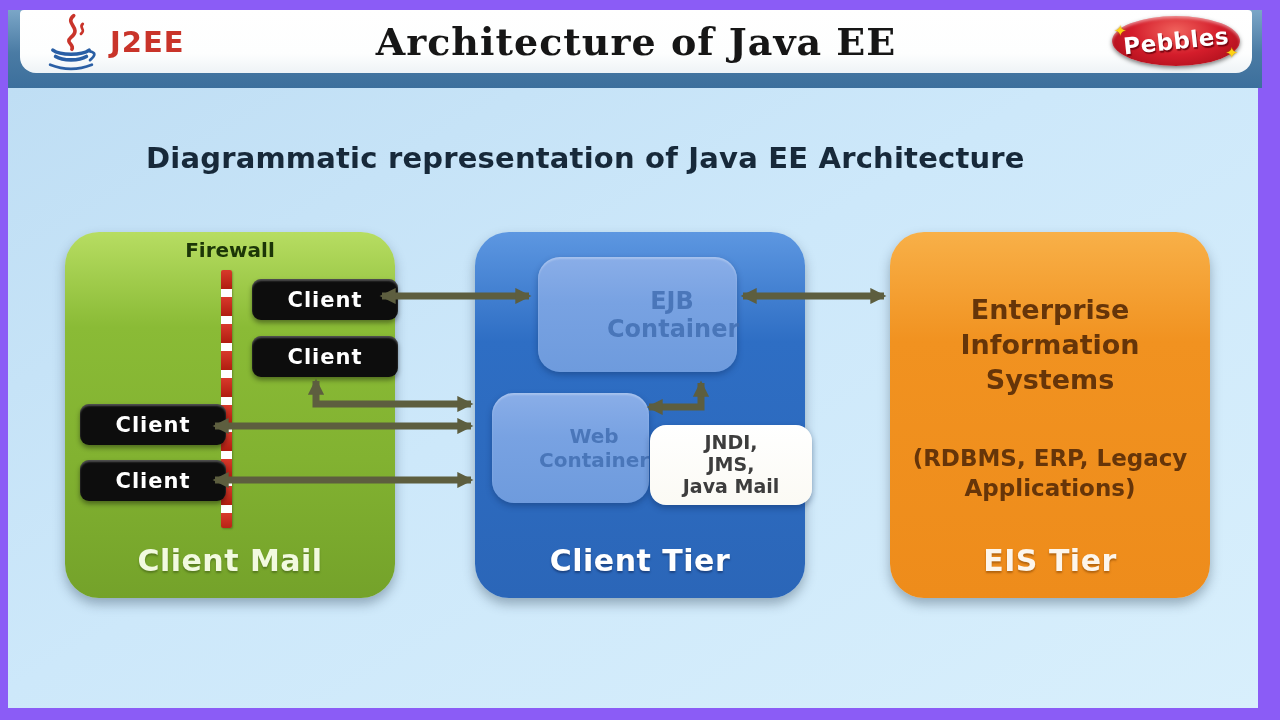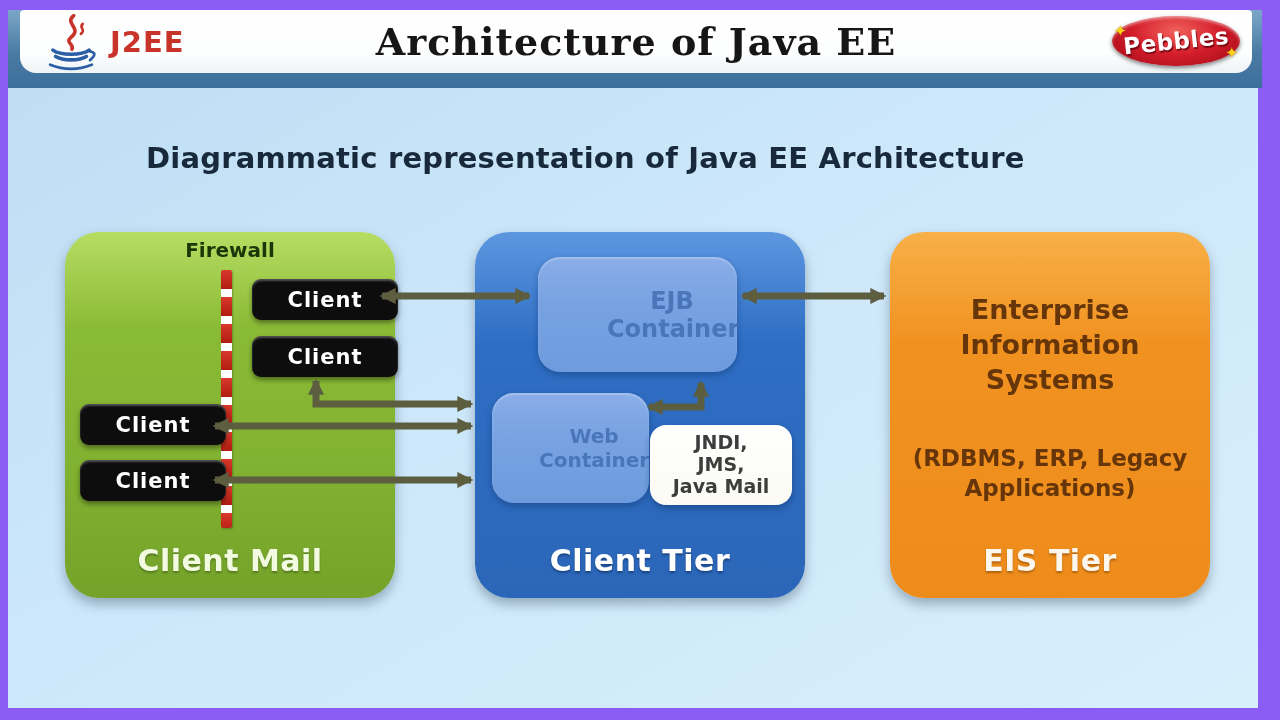--- a/index.html
+++ b/index.html
@@ -67,21 +67,21 @@
 
   .inner-box{position:absolute;border-radius:22px;
              background:linear-gradient(180deg,#8aaee8 0%,var(--inner-box-blue,#78a2e2) 40%,#6e9bdd 100%);
              display:flex;align-items:center;justify-content:flex-end;text-align:center;
              box-shadow:0 3px 6px rgba(10,35,80,.35), inset 0 2px 2px rgba(255,255,255,.25);
              color:var(--inner-box-text,#3f6cb0);font-weight:bold;}
   .ejb-box{left:63px;top:25px;width:199px;height:115px;font-size:24px;}
   .ejb-box span{width:130px;opacity:.8;}
   .web-box{left:17px;top:161px;width:157px;height:110px;font-size:20px;}
   .web-box span{width:110px;opacity:.8;}
-  .services-box{position:absolute;left:175px;top:193px;width:142px;height:80px;border-radius:16px;
+  .services-box{position:absolute;left:175px;top:193px;width:162px;height:80px;border-radius:16px;
                 background:linear-gradient(180deg,#ffffff 0%,#fbfaf4 100%);
                 display:flex;align-items:center;justify-content:center;text-align:center;
                 box-shadow:0 3px 6px rgba(10,35,80,.4);
                 color:#3d3d3d;font-size:19px;font-weight:bold;line-height:1.15;}
   .services-box span{width:98px;}
 
   .eis-name{position:absolute;left:20px;right:20px;top:60px;text-align:center;
             font-size:27px;font-weight:bold;line-height:1.3;color:var(--eis-text-brown,#663509);}
   .eis-name span{display:inline-block;max-width:230px;}
   .eis-examples{position:absolute;left:14px;right:14px;top:212px;text-align:center;

